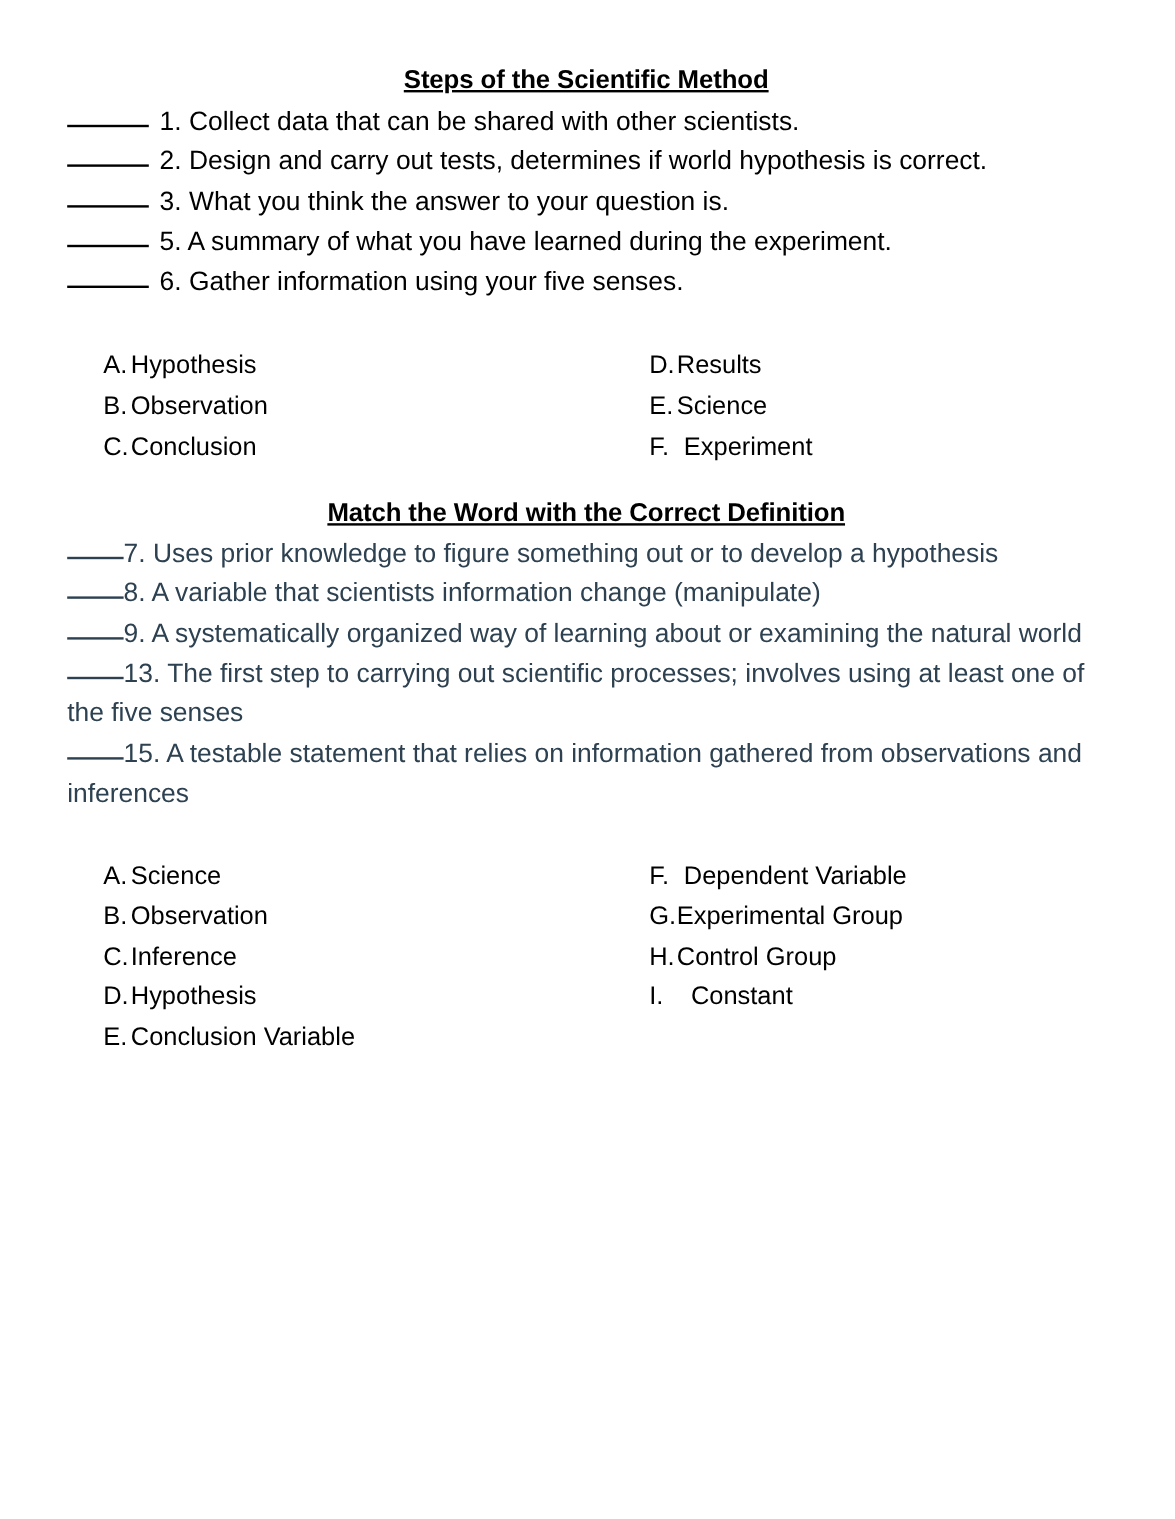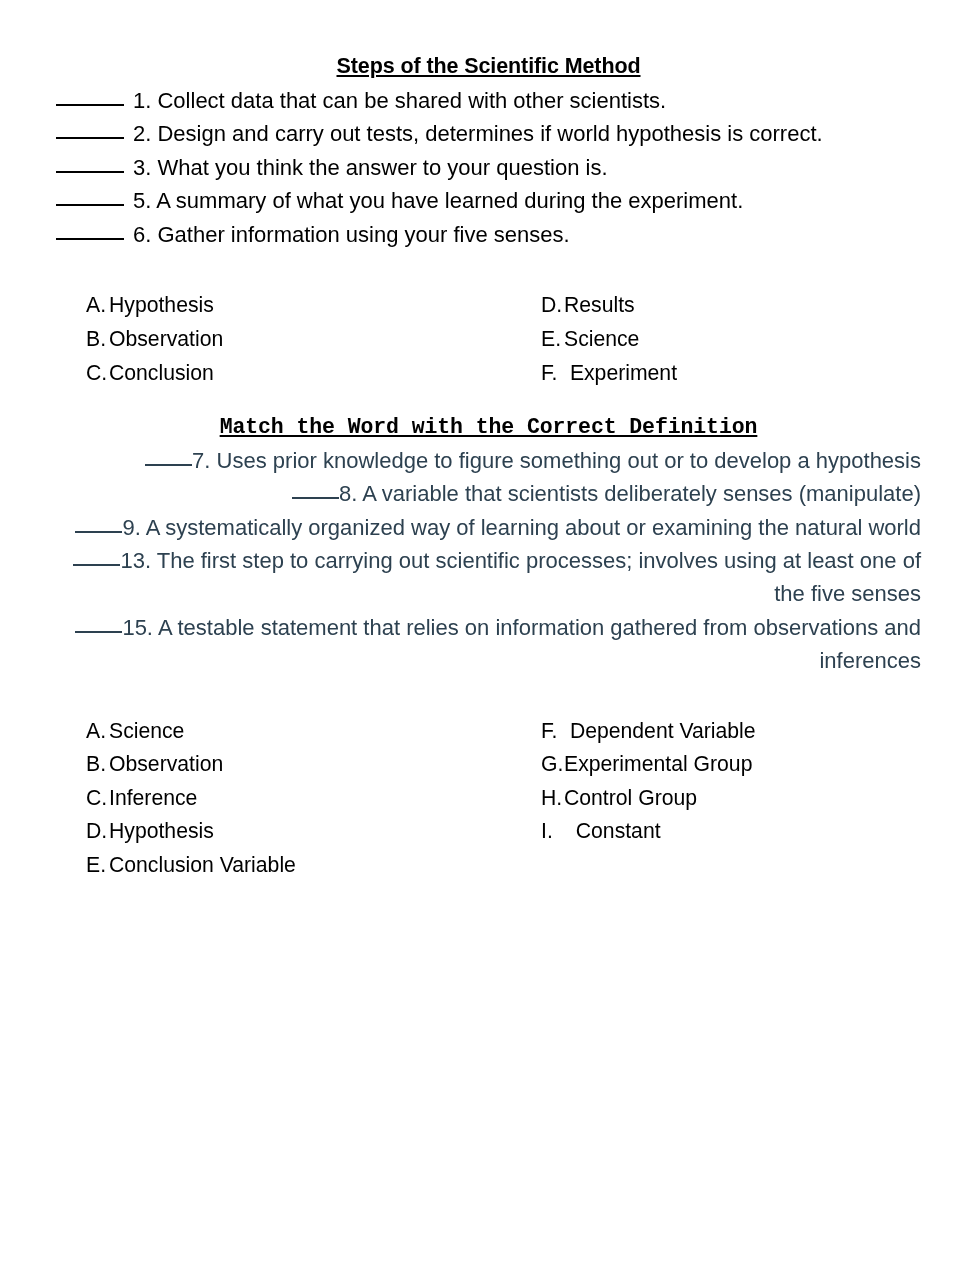--- a/index.html
+++ b/index.html
@@ -57,26 +57,25 @@
 
   
   .sec1 .q-list { margin-top: 6px; }
   .sec1 .q-item .blank {
     width: 68px;
     margin-left: 0px;
     margin-right: 9px;
   }
 
   
-  .sec2-heading { margin-top: 0; font-family: Liberation Mono, monospace; }
+  .sec2-heading { margin-top: 0; }
   .sec2 .q-list { margin-top: 5px; }
   .sec2 .q-item {
     color: #2d4150;
     line-height: 33.4px;
-    text-align: right;
   }
   .sec2 .q-item .blank {
     width: 47px;
     margin-left: 0px;
     margin-right: 0px;
   }
 
   
   .bank {
     display: flex;
@@ -140,21 +139,21 @@
     </div>
   </div>
 
   <div class="spacer-after-bank1"></div>
 
   <div class="sec2">
     <div class="section-heading sec2-heading"><span>Match the Word with the Correct Definition</span></div>
 
     <ul class="q-list">
       <li class="q-item"><span class="blank"></span><span>7.</span> <span>Uses prior knowledge to figure something out or to develop a hypothesis</span></li>
-      <li class="q-item"><span class="blank"></span><span>8.</span> <span>A variable that scientists deliberately senses (manipulate)</span></li>
+      <li class="q-item"><span class="blank"></span><span>8.</span> <span>A variable that scientists information change (manipulate)</span></li>
       <li class="q-item"><span class="blank"></span><span>9.</span> <span>A systematically organized way of learning about or examining the natural world</span></li>
       <li class="q-item"><span class="blank"></span><span>13.</span> <span>The first step to carrying out scientific processes; involves using at least one of the five senses</span></li>
       <li class="q-item"><span class="blank"></span><span>15.</span> <span>A testable statement that relies on information gathered from observations and inferences</span></li>
     </ul>
 
     <div class="spacer-bank2"></div>
 
     <div class="bank">
       <div class="bank-col left">
         <div class="bank-row"><span class="bank-letter">A.</span><span class="bank-text">Science</span></div>

